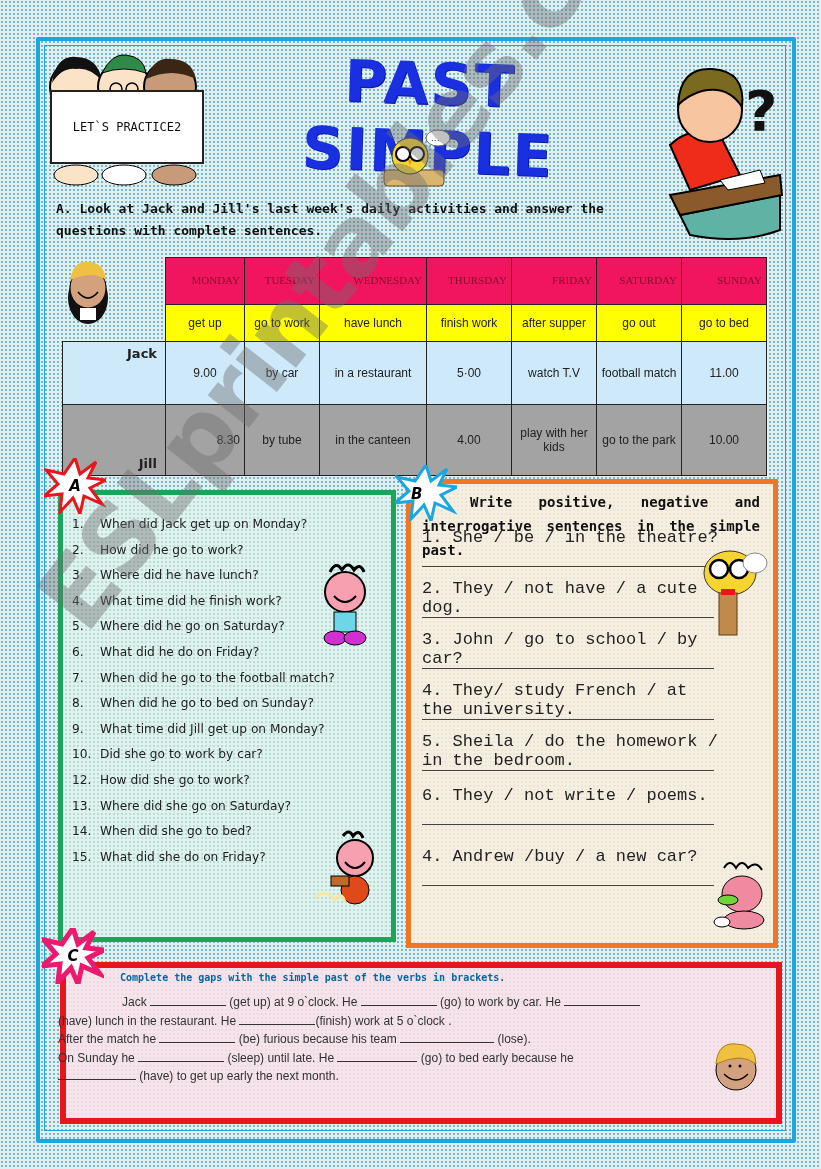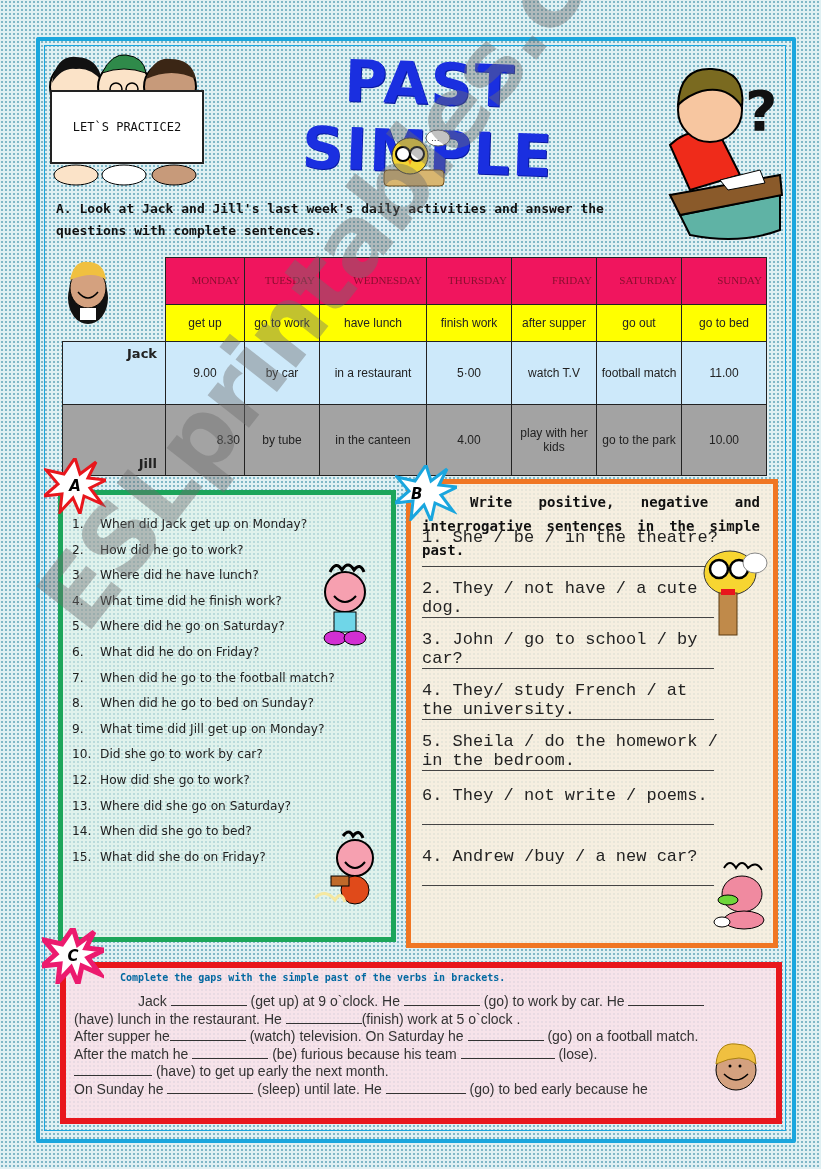--- a/index.html
+++ b/index.html
@@ -35,21 +35,21 @@
   .star { position:absolute; width:62px; height:56px; }
   .star span { position:absolute; left:0; top:0; width:100%; height:100%; display:flex; align-items:center; justify-content:center; font-weight:bold; font-style:italic; font-size:15px; color:#000; }
   ol.qa { position:absolute; left:72px; top:512px; margin:0; padding:0; list-style:none; font-family:"DejaVu Sans", sans-serif; font-size:12.2px; color:#222; }
   ol.qa li { height:25.6px; line-height:25.6px; }
   ol.qa .num { display:inline-block; width:28px; }
   .b-title { position:absolute; left:422px; top:490px; width:338px; font-family:"DejaVu Sans Mono", monospace; font-weight:bold; font-size:14px; line-height:24px; text-align:justify; text-align-last:left; color:#111; text-indent:48px; }
   .b-items { position:absolute; left:422px; top:528px; width:300px; font-size:17px; color:#222;font-family:Liberation Mono, monospace; }
   .b-item { height:51px; position:relative; }
   .b-item .line { position:absolute; left:0; top:38px; width:292px; border-bottom:1px solid #444; }
   .c-title { position:absolute; left:120px; top:972px; font-family:"DejaVu Sans Mono", monospace; font-weight:bold; font-size:10px; color:#0369a1; }
-  .c-text { position:absolute; left:74px; top:993px; width:690px; font-family:"Liberation Sans", sans-serif; font-size:14px; line-height:17.5px; color:#333; }
+  .c-text { position:absolute; left:58px; top:993px; width:690px; font-family:"Liberation Sans", sans-serif; font-size:12px; line-height:17.5px; color:#333; }
   .gap { display:inline-block; border-bottom:1px solid #333; height:12px; vertical-align:baseline; }
   .watermark { position:absolute; left:60px; top:560px; font-family:"DejaVu Sans", sans-serif; font-weight:900; font-size:96px; color:rgba(110,110,110,0.42); transform:rotate(-52deg); transform-origin:left center; white-space:nowrap; pointer-events:none; letter-spacing:-2px; }
   .clip { position:absolute; }
 </style>
 </head>
 <body>
 
 <div class="frame-outer"></div>
 <div class="frame-inner"></div>
 
@@ -222,24 +222,23 @@
 <div class="star" style="left:42px;top:928px">
   <svg viewBox="0 0 62 56" width="62" height="56">
       <polygon points="31,0 36,16 52,4 44,20 62,22 46,30 58,46 40,38 36,56 29,40 16,54 18,36 0,38 14,26 2,12 20,16" fill="#fff" stroke="#ec1a6e" stroke-width="5"></polygon>
     </svg>
   <span>C</span>
 </div>
 <div class="c-title">Complete the gaps with the simple past of the verbs in brackets.</div>
 <div class="c-text">
   <div><span style="padding-left:64px">Jack </span><span class="gap" style="width:76px"></span> <span>(get up) at 9 o`clock. He </span><span class="gap" style="width:76px"></span> <span>(go) to work by car. He </span><span class="gap" style="width:76px"></span></div>
   <div><span>(have) lunch in the restaurant.  He </span><span class="gap" style="width:76px"></span><span>(finish) work at 5 o`clock .</span></div>
-  <div><span>After supper he</span><span class="gap" style="width:76px"></span> <span>(watch) television.  On Saturday he </span><span class="gap" style="width:76px"></span> <span>(go) on a football match.</span></div>
   <div><span>After the match he </span><span class="gap" style="width:76px"></span> <span>(be) furious because his team </span><span class="gap" style="width:94px"></span> <span>(lose).</span></div>
+  <div><span>On Sunday he </span><span class="gap" style="width:86px"></span> <span>(sleep) until late. He </span><span class="gap" style="width:80px"></span> <span>(go) to bed early because he</span></div>
   <div><span></span><span class="gap" style="width:78px"></span> <span>(have) to get up early the next month.</span></div>
-  <div><span>On Sunday he </span><span class="gap" style="width:86px"></span> <span>(sleep) until late. He </span><span class="gap" style="width:80px"></span> <span>(go) to bed early because he</span></div>
 </div>
 <svg class="clip" style="left:712px;top:1040px;width:48px;height:52px" viewBox="0 0 48 52">
   <ellipse cx="24" cy="30" rx="20" ry="20" fill="#d4a17f" stroke="#000"></ellipse>
   <path d="M4 24 Q6 2 24 4 Q44 4 44 24 Q30 12 4 24Z" fill="#f0c040" stroke="#a88010"></path>
   <circle cx="18" cy="26" r="1.5" fill="#000"></circle>
     <circle cx="28" cy="26" r="1.5" fill="#000"></circle>
   <path d="M12 34 Q24 46 36 34" fill="none" stroke="#000" stroke-width="1.5"></path>
 </svg>
 
 <div class="watermark">ESLprintables.com</div>

